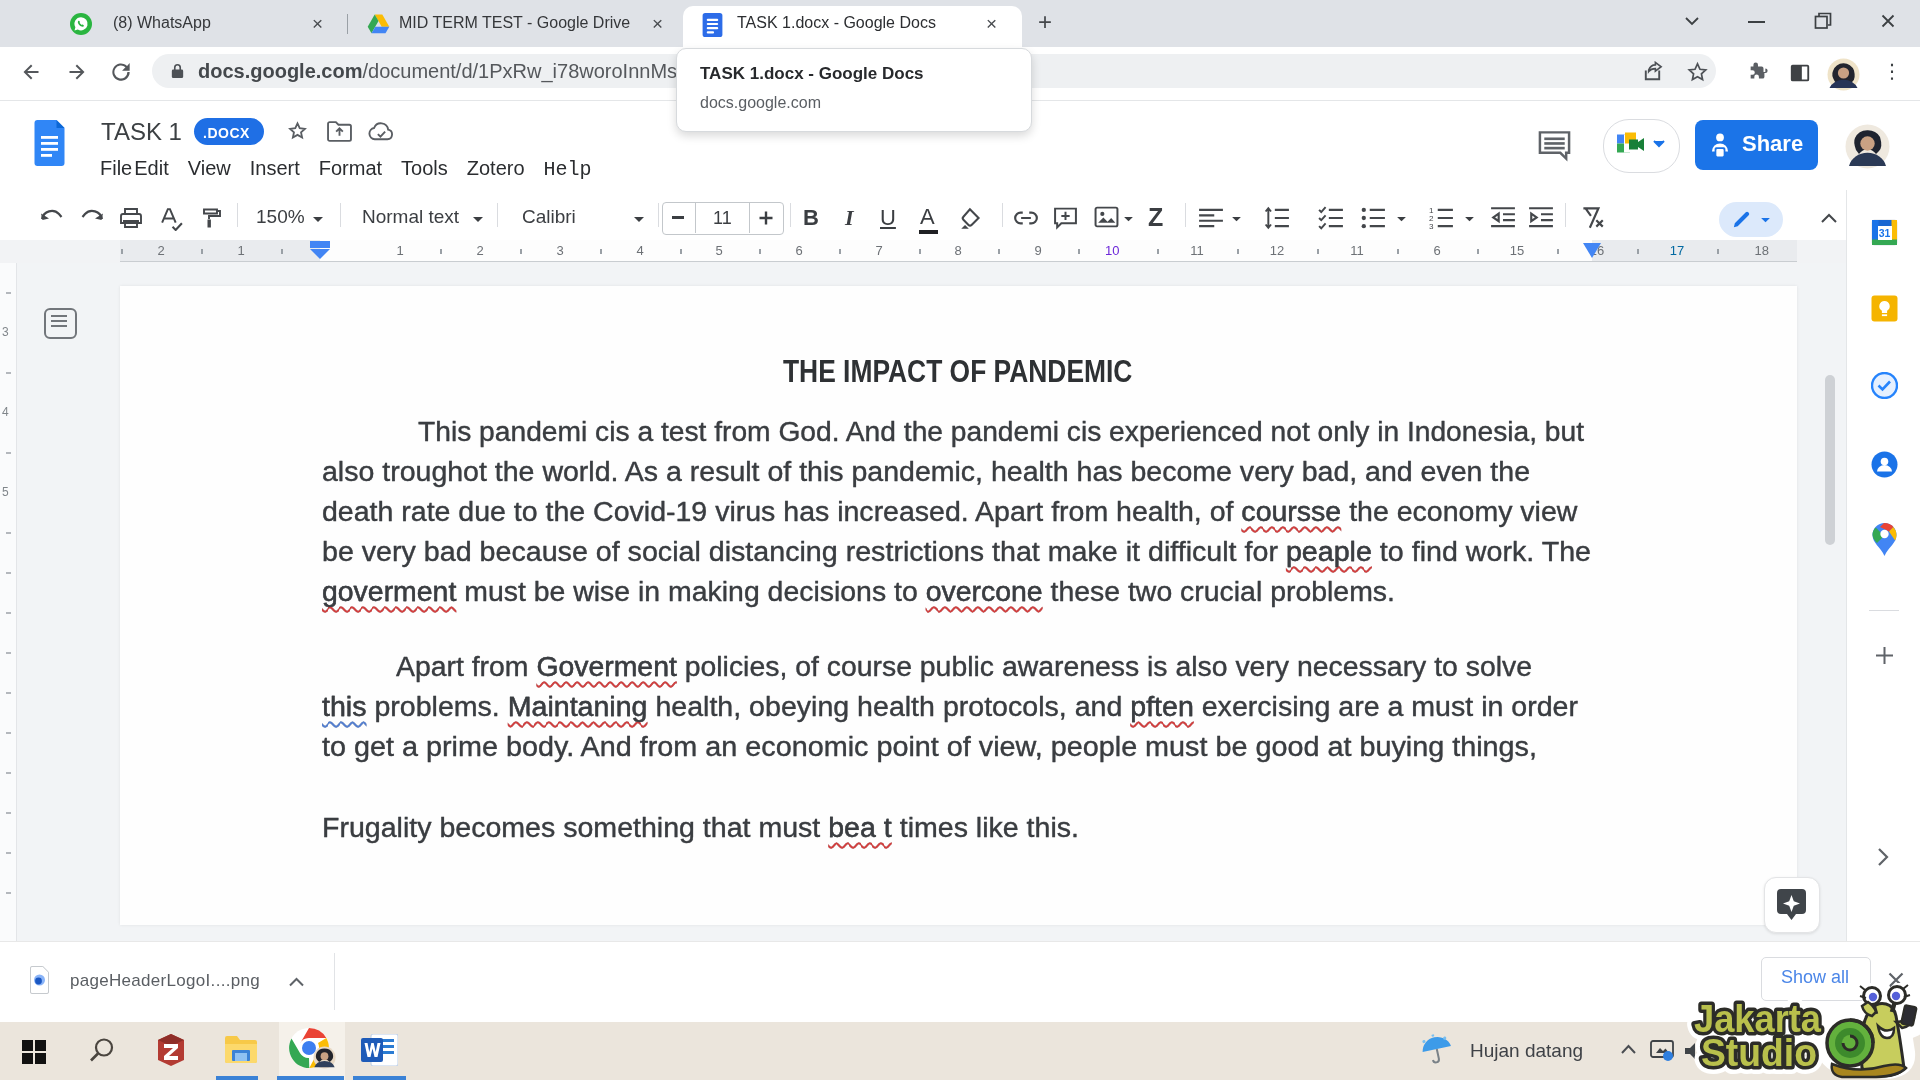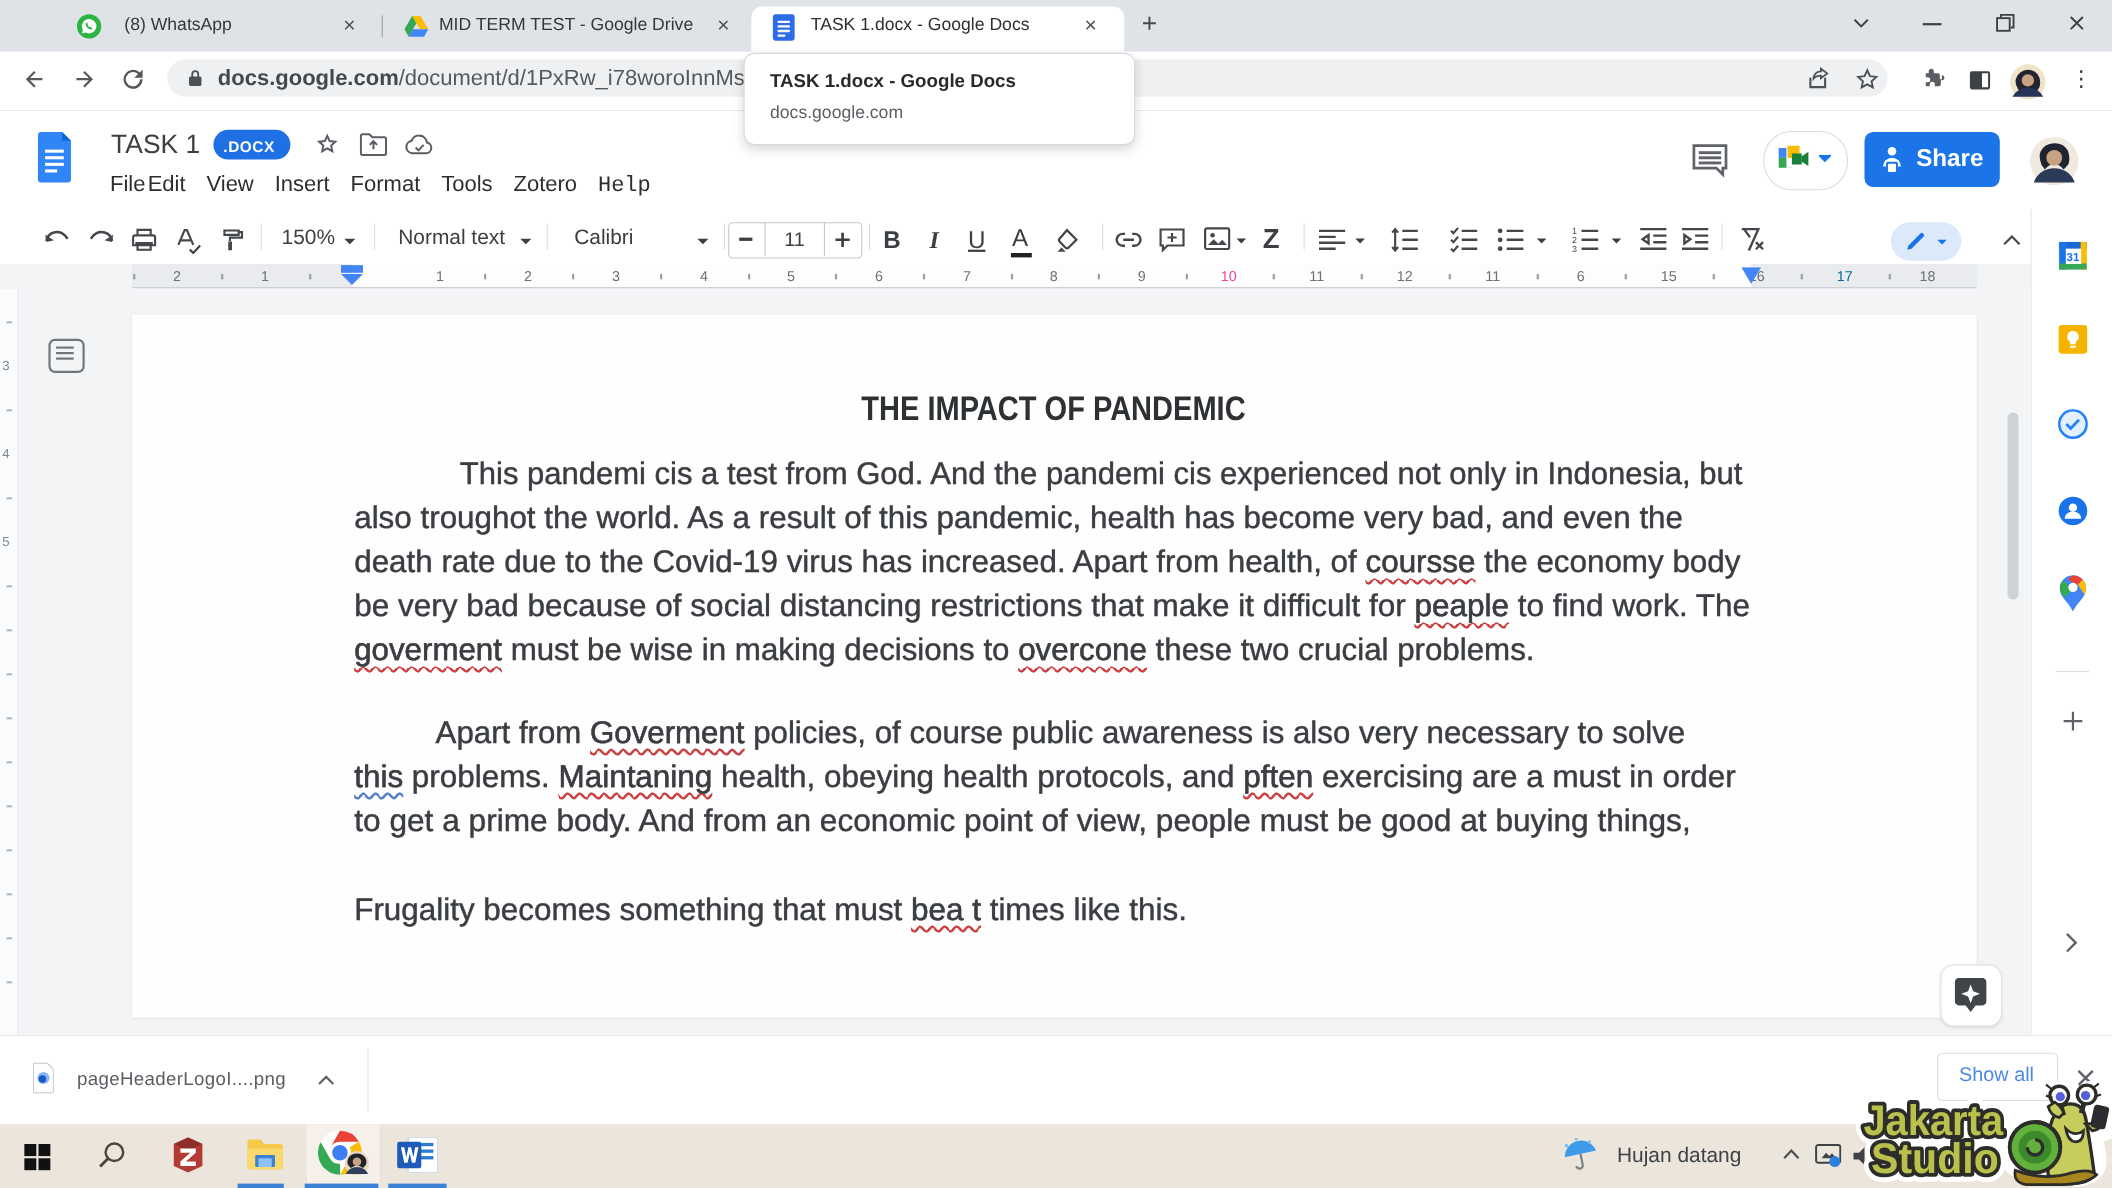--- a/index.html
+++ b/index.html
@@ -284,29 +284,29 @@
 <div class="abs nw" style="left:229px;top:243px;width:24px;text-align:center;font-size:13px;color:#6d7176;">1</div>
 <div class="abs nw" style="left:388px;top:243px;width:24px;text-align:center;font-size:13px;color:#6d7176;">1</div>
 <div class="abs nw" style="left:468px;top:243px;width:24px;text-align:center;font-size:13px;color:#6d7176;">2</div>
 <div class="abs nw" style="left:548px;top:243px;width:24px;text-align:center;font-size:13px;color:#6d7176;">3</div>
 <div class="abs nw" style="left:628px;top:243px;width:24px;text-align:center;font-size:13px;color:#6d7176;">4</div>
 <div class="abs nw" style="left:707px;top:243px;width:24px;text-align:center;font-size:13px;color:#6d7176;">5</div>
 <div class="abs nw" style="left:787px;top:243px;width:24px;text-align:center;font-size:13px;color:#6d7176;">6</div>
 <div class="abs nw" style="left:867px;top:243px;width:24px;text-align:center;font-size:13px;color:#6d7176;">7</div>
 <div class="abs nw" style="left:946px;top:243px;width:24px;text-align:center;font-size:13px;color:#6d7176;">8</div>
 <div class="abs nw" style="left:1026px;top:243px;width:24px;text-align:center;font-size:13px;color:#6d7176;">9</div>
-<div class="abs nw" style="left:1105px;top:243px;width:24px;text-align:center;font-size:13px;color:#ec4899;">10</div>
+<div class="abs nw" style="left:1105px;top:243px;width:24px;text-align:left;font-size:13px;color:#6d28d9;">10</div>
 <div class="abs nw" style="left:1185px;top:243px;width:24px;text-align:center;font-size:13px;color:#6d7176;">11</div>
 <div class="abs nw" style="left:1265px;top:243px;width:24px;text-align:center;font-size:13px;color:#6d7176;">12</div>
 <div class="abs nw" style="left:1345px;top:243px;width:24px;text-align:center;font-size:13px;color:#6d7176;">11</div>
 <div class="abs nw" style="left:1425px;top:243px;width:24px;text-align:center;font-size:13px;color:#6d7176;">6</div>
 <div class="abs nw" style="left:1505px;top:243px;width:24px;text-align:center;font-size:13px;color:#6d7176;">15</div>
 <div class="abs nw" style="left:1585px;top:243px;width:24px;text-align:center;font-size:13px;color:#6d7176;">16</div>
 <div class="abs nw" style="left:1665px;top:243px;width:24px;text-align:center;font-size:13px;color:#0369a1;">17</div>
-<div class="abs nw" style="left:1745px;top:243px;width:24px;text-align:left;font-size:13px;color:#6d7176;">18</div>
+<div class="abs nw" style="left:1745px;top:243px;width:24px;text-align:right;font-size:13px;color:#6d7176;">18</div>
 <div class="abs" style="left:121px;top:249px;width:2px;height:5px;background:#9aa0a6;"></div>
 <div class="abs" style="left:201px;top:249px;width:2px;height:5px;background:#9aa0a6;"></div>
 <div class="abs" style="left:281px;top:249px;width:2px;height:5px;background:#9aa0a6;"></div>
 <div class="abs" style="left:440px;top:249px;width:2px;height:5px;background:#9aa0a6;"></div>
 <div class="abs" style="left:520px;top:249px;width:2px;height:5px;background:#9aa0a6;"></div>
 <div class="abs" style="left:600px;top:249px;width:2px;height:5px;background:#9aa0a6;"></div>
 <div class="abs" style="left:680px;top:249px;width:2px;height:5px;background:#9aa0a6;"></div>
 <div class="abs" style="left:759px;top:249px;width:2px;height:5px;background:#9aa0a6;"></div>
 <div class="abs" style="left:839px;top:249px;width:2px;height:5px;background:#9aa0a6;"></div>
 <div class="abs" style="left:919px;top:249px;width:2px;height:5px;background:#9aa0a6;"></div>
@@ -349,21 +349,21 @@
 <div class="abs" style="left:44px;top:308px;width:29px;height:27px;border:2.2px solid #72767b;border-radius:6px;"></div>
 <div class="abs" style="left:51px;top:315px;width:16px;height:2.4px;background:#72767b;"></div>
 <div class="abs" style="left:51px;top:320px;width:16px;height:2.4px;background:#72767b;"></div>
 <div class="abs" style="left:51px;top:325px;width:16px;height:2.4px;background:#72767b;"></div>
 
 <div class="abs" style="left:120px;top:286px;width:1677px;height:639px;background:#fefefe;box-shadow:0 0 3px rgba(0,0,0,0.08);"></div>
 
 <div class="abs nw" id="title" style="left:783px;top:352.3px;width:349px;line-height:40px;font-size:31px;font-weight:700;color:#2e3134;transform-origin:0 50%;transform:scaleX(0.8512);">THE IMPACT OF PANDEMIC</div>
 <div class="abs nw bl" id="L0" style="left:418px;top:411.1px;transform:scaleX(0.9931);"><span>This pandemi cis a test from God. And the pandemi cis experienced not only in Indonesia, but</span></div>
 <div class="abs nw bl" id="L1" style="left:322px;top:451.1px;transform:scaleX(1.0045);"><span>also troughot the world. As a result of this pandemic, health has become very bad, and even the</span></div>
-<div class="abs nw bl" id="L2" style="left:322px;top:491.1px;transform:scaleX(1.0044);"><span>death rate due to the Covid-19 virus has increased. Apart from health, of </span><span class="sqr">coursse</span><span> the economy body</span></div>
+<div class="abs nw bl" id="L2" style="left:322px;top:491.1px;transform:scaleX(1.0044);"><span>death rate due to the Covid-19 virus has increased. Apart from health, of </span><span class="sqr">coursse</span><span> the economy view</span></div>
 <div class="abs nw bl" id="L3" style="left:322px;top:531.1px;transform:scaleX(1.0085);"><span>be very bad because of social distancing restrictions that make it difficult for </span><span class="sqr">peaple</span><span> to find work. The</span></div>
 <div class="abs nw bl" id="L4" style="left:322px;top:571.1px;transform:scaleX(1.0014);"><span class="sqr">goverment</span><span> must be wise in making decisions to </span><span class="sqr">overcone</span><span> these two crucial problems.</span></div>
 <div class="abs nw bl" id="L5" style="left:396px;top:646.1px;transform:scaleX(0.9999);"><span>Apart from </span><span class="sqr">Goverment</span><span> policies,  of course public awareness is also very necessary to solve</span></div>
 <div class="abs nw bl" id="L6" style="left:322px;top:686.1px;transform:scaleX(1.0061);"><span class="sqb">this</span><span> problems. </span><span class="sqr">Maintaning</span><span> health, obeying health protocols, and </span><span class="sqr">pften</span><span> exercising are a must in order</span></div>
 <div class="abs nw bl" id="L7" style="left:322px;top:726.1px;transform:scaleX(1.0134);"><span>to get a prime body.  And from an economic point of view, people must be good at buying things,</span></div>
 <div class="abs nw bl" id="L9" style="left:322px;top:807.1px;transform:scaleX(1.0057);"><span>Frugality becomes something that must </span><span class="sqr">bea t</span><span> times like this.</span></div>
 <style>
 .bl{font-size:28.4px;line-height:40px;color:#3a3d41;-webkit-text-stroke:0.3px #3a3d41;text-shadow:0 0 0.8px rgba(58,61,65,0.45);transform-origin:0 50%;}
 .sqr{text-decoration:underline wavy #d24040 2px;text-underline-offset:5px;text-decoration-skip-ink:none;}
 .sqb{text-decoration:underline wavy #5580d0 2px;text-underline-offset:5px;text-decoration-skip-ink:none;}

